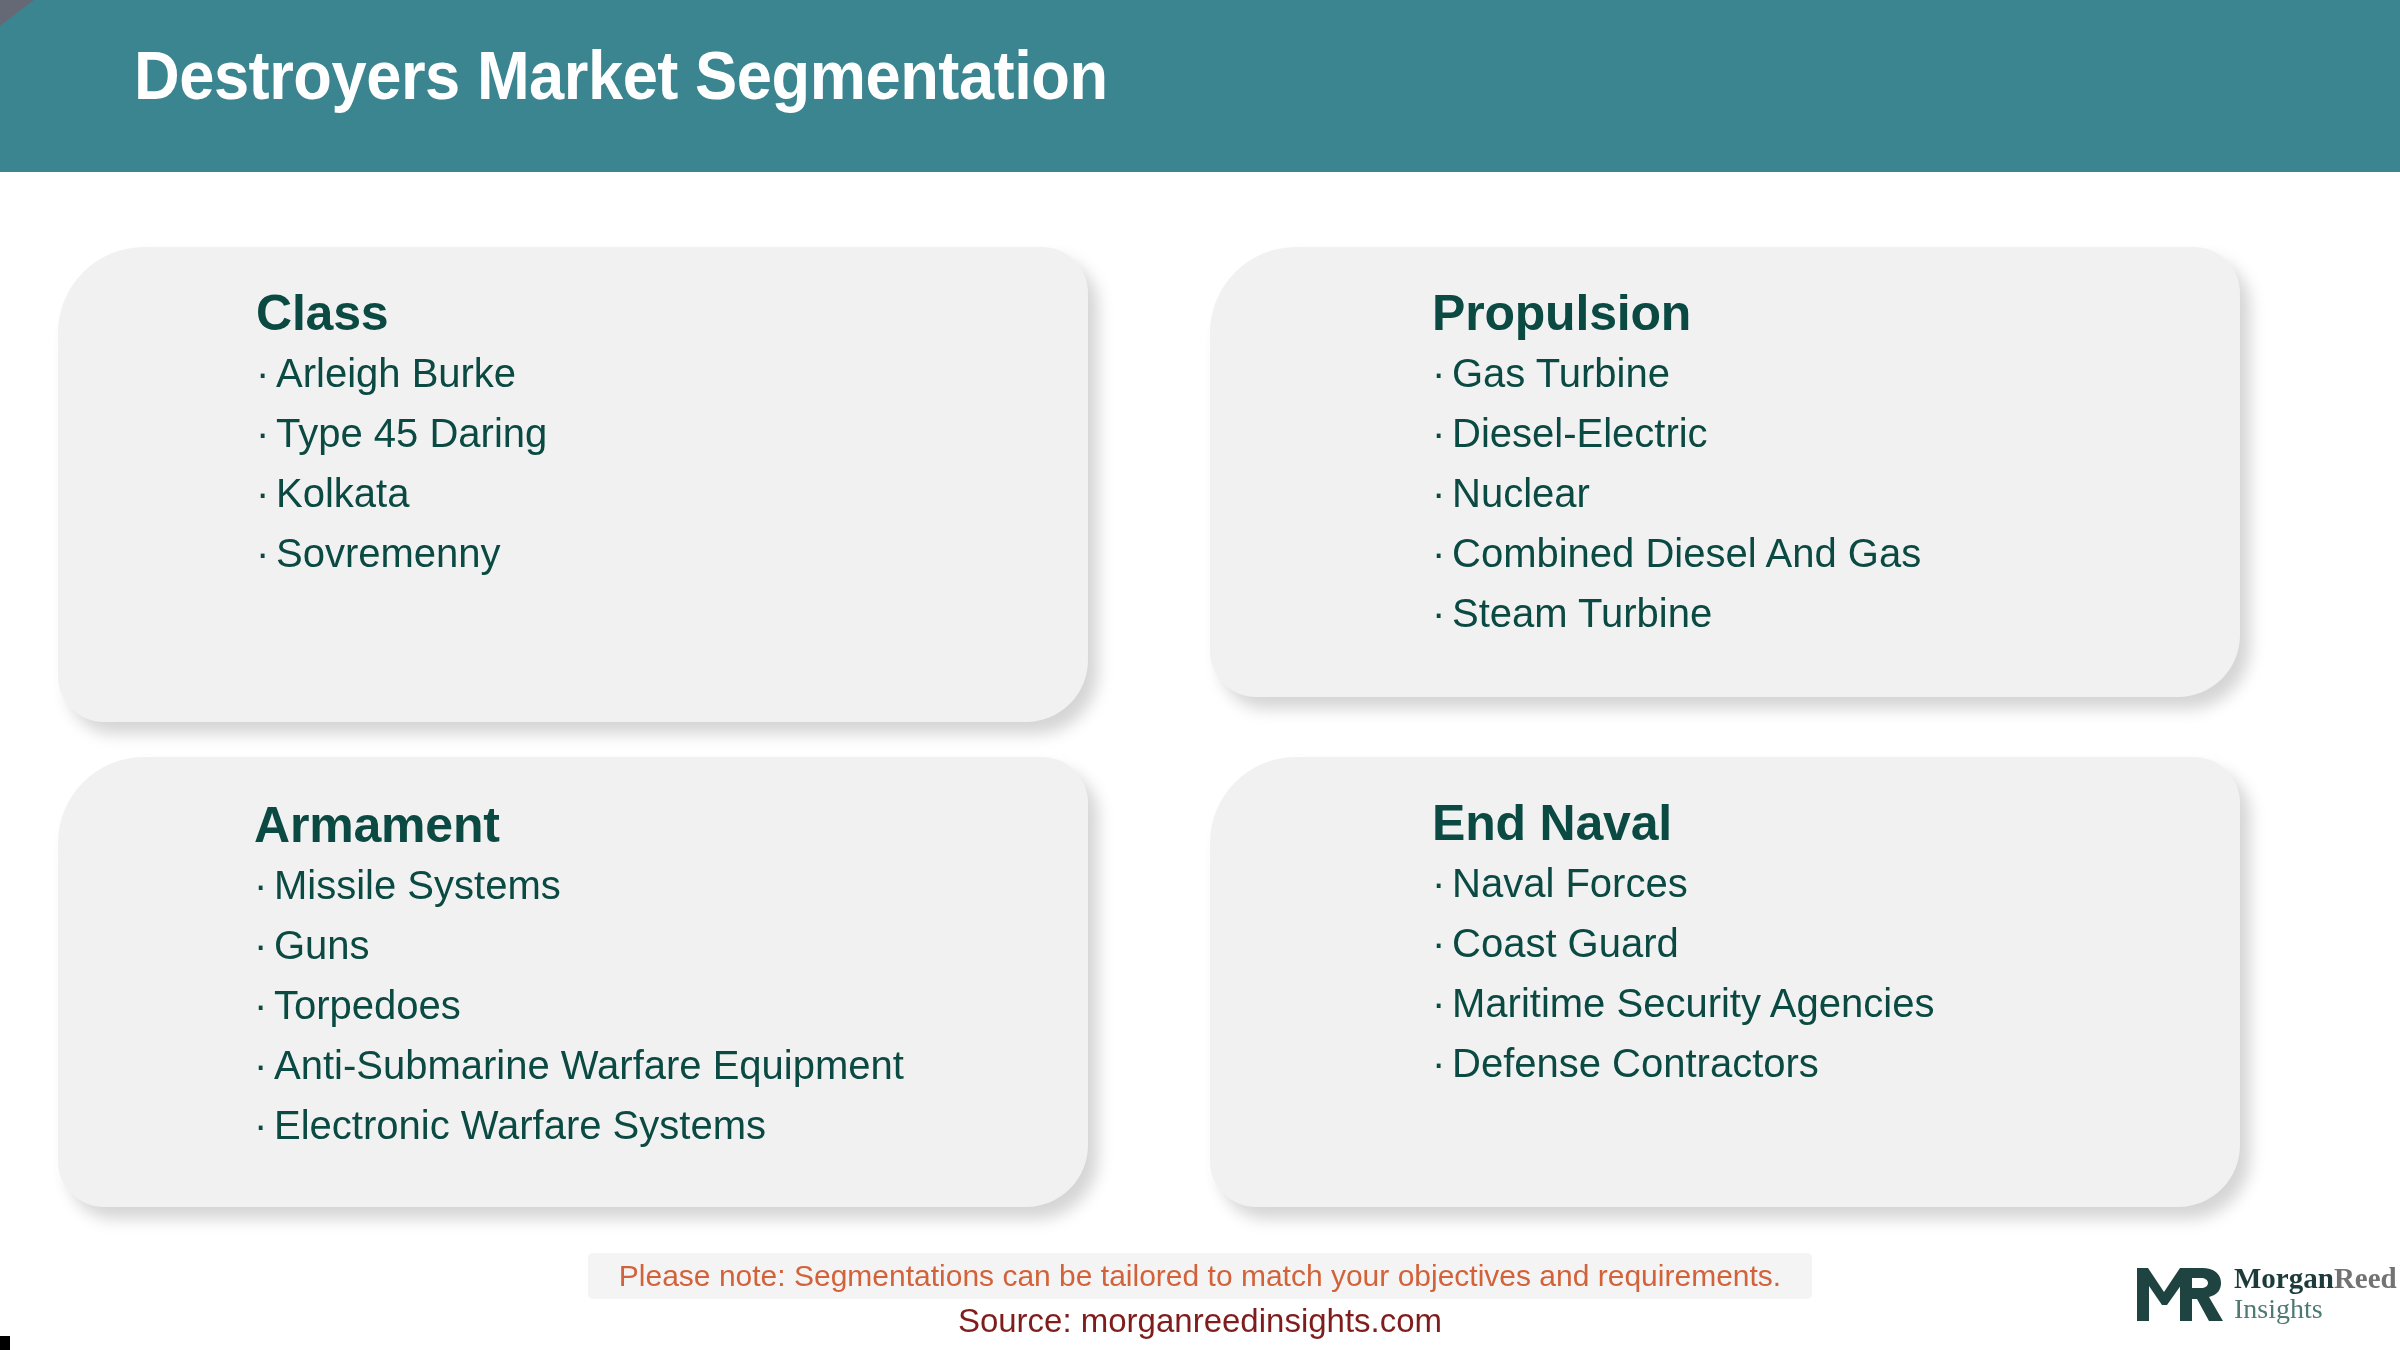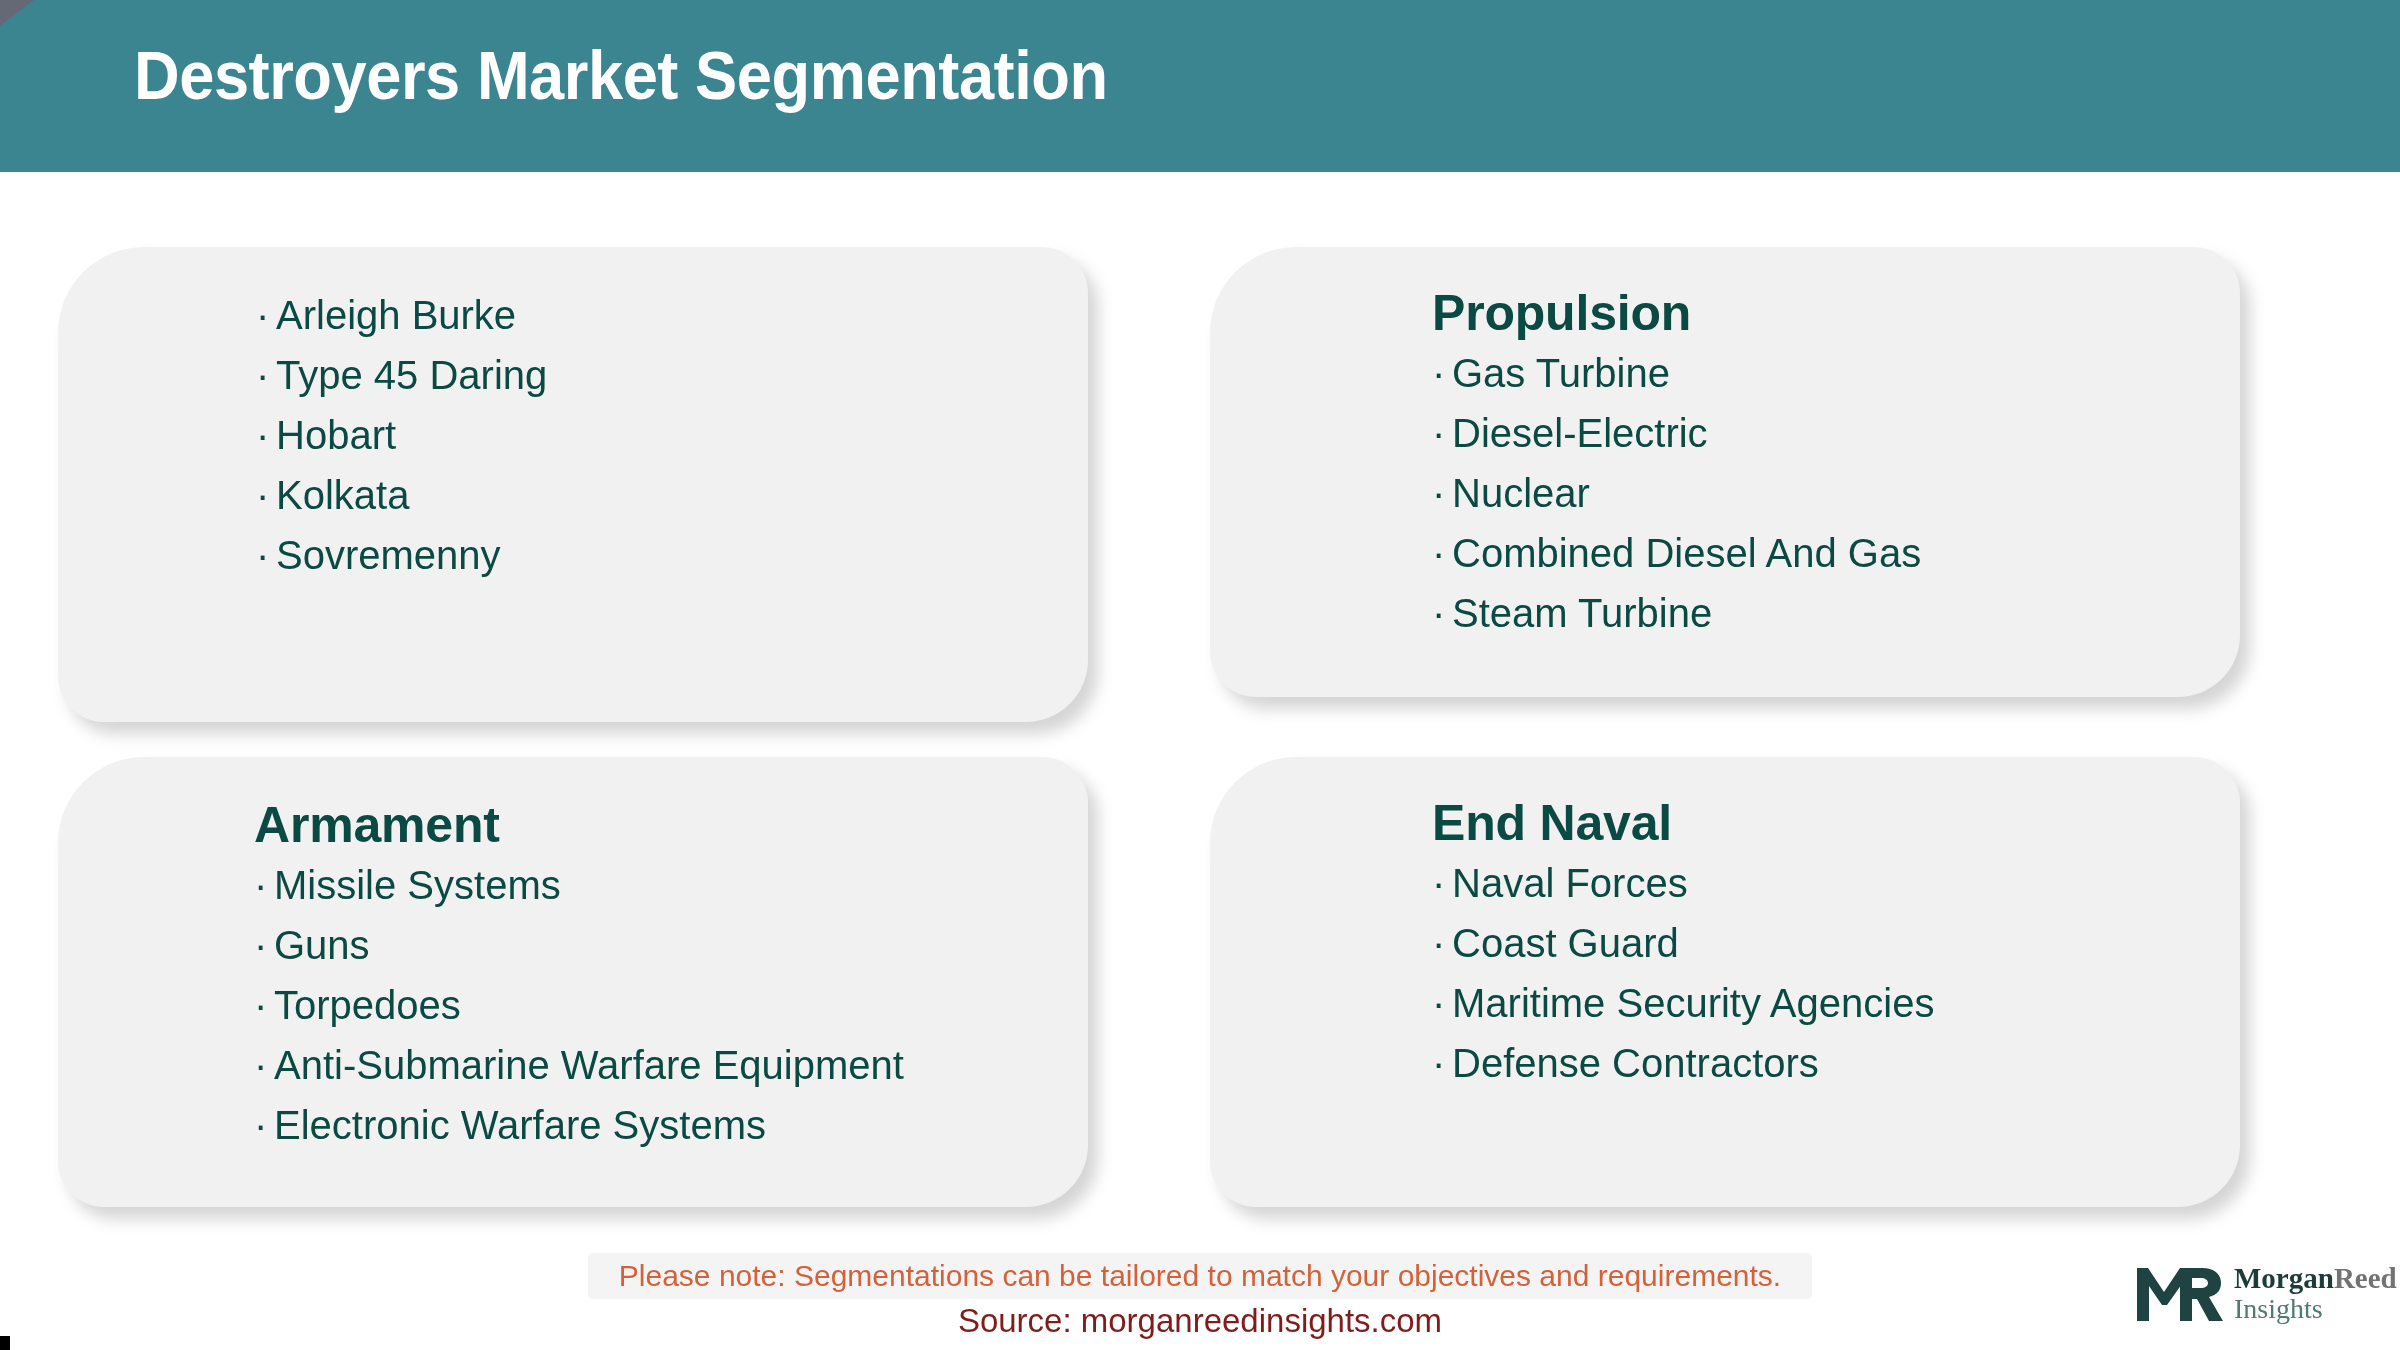--- a/index.html
+++ b/index.html
@@ -204,24 +204,24 @@
 
   <div class="header">
     <div class="header-corner-tri"></div>
     <div class="header-title">Destroyers Market Segmentation</div>
   </div>
 
   <div class="cards">
 
     <div class="card c0">
       <div class="card-body">
+        <div class="card-title">Class</div>
         <ul class="card-list">
           <li><span class="bullet">·</span><span>Arleigh Burke</span></li>
           <li><span class="bullet">·</span><span>Type 45 Daring</span></li>
-          <li><span class="bullet">·</span><span>Hobart</span></li>
           <li><span class="bullet">·</span><span>Kolkata</span></li>
           <li><span class="bullet">·</span><span>Sovremenny</span></li>
         </ul>
       </div>
     </div>
 
     <div class="card c1">
       <div class="card-body">
         <div class="card-title">Propulsion</div>
         <ul class="card-list">

